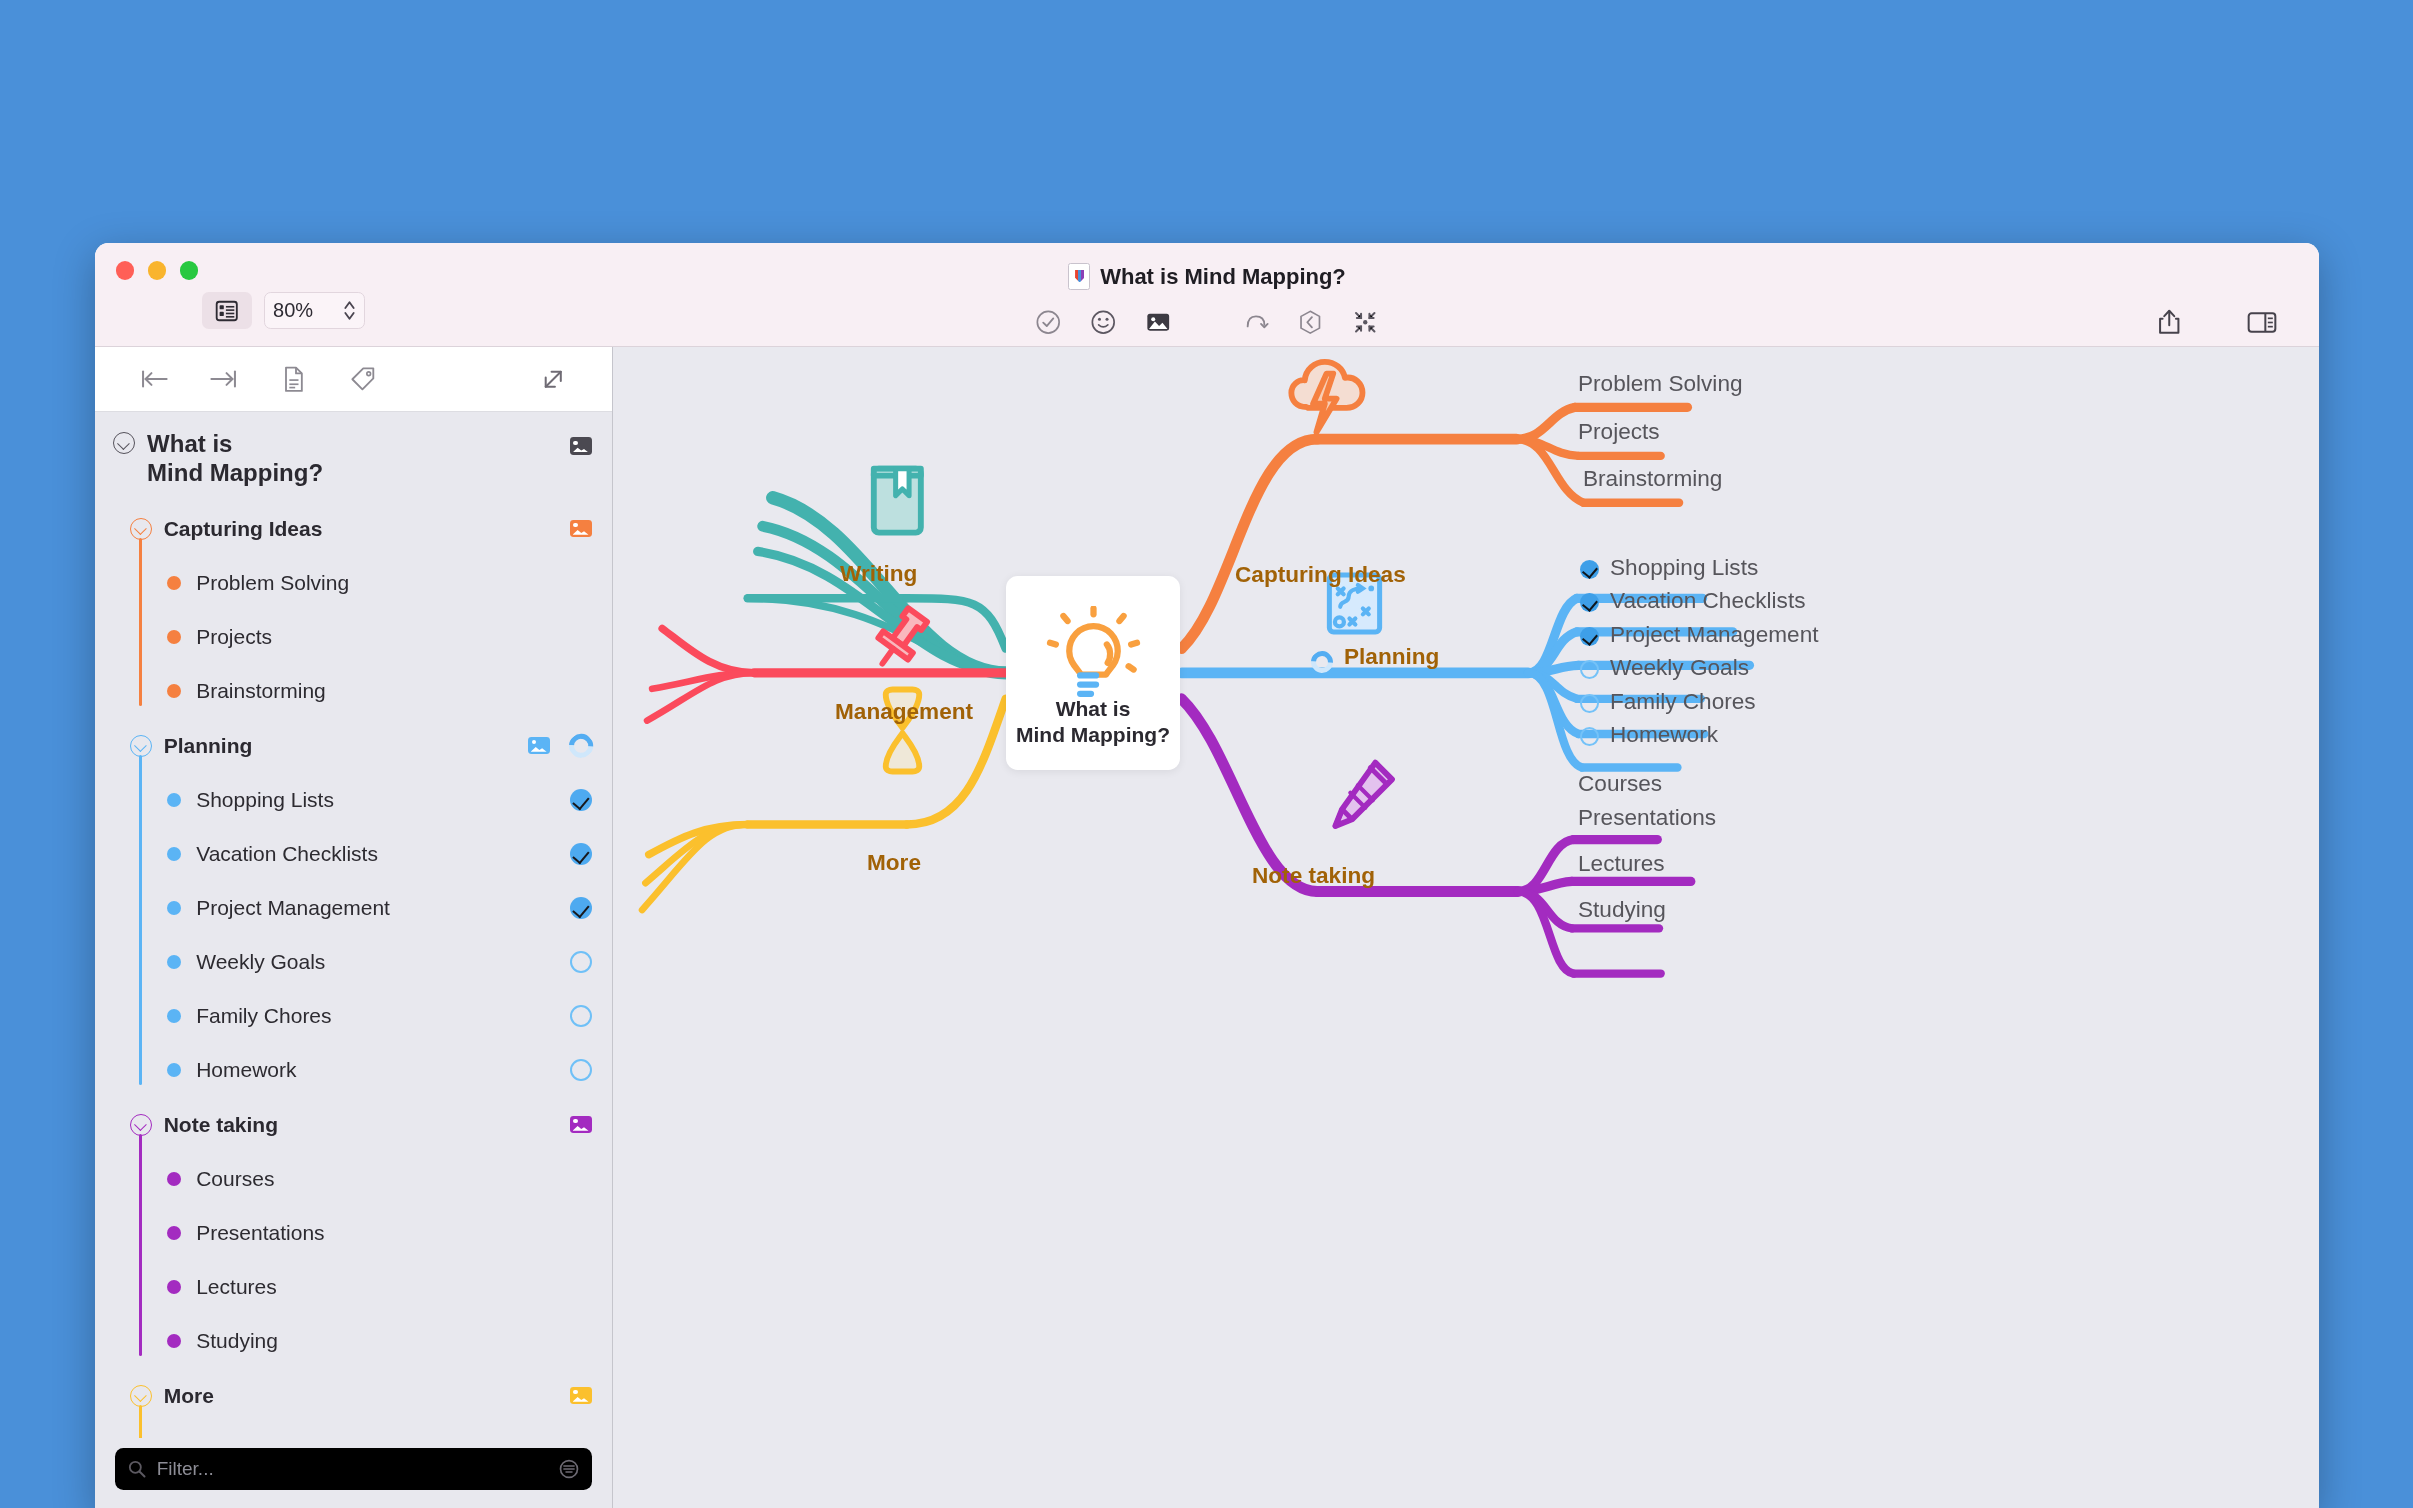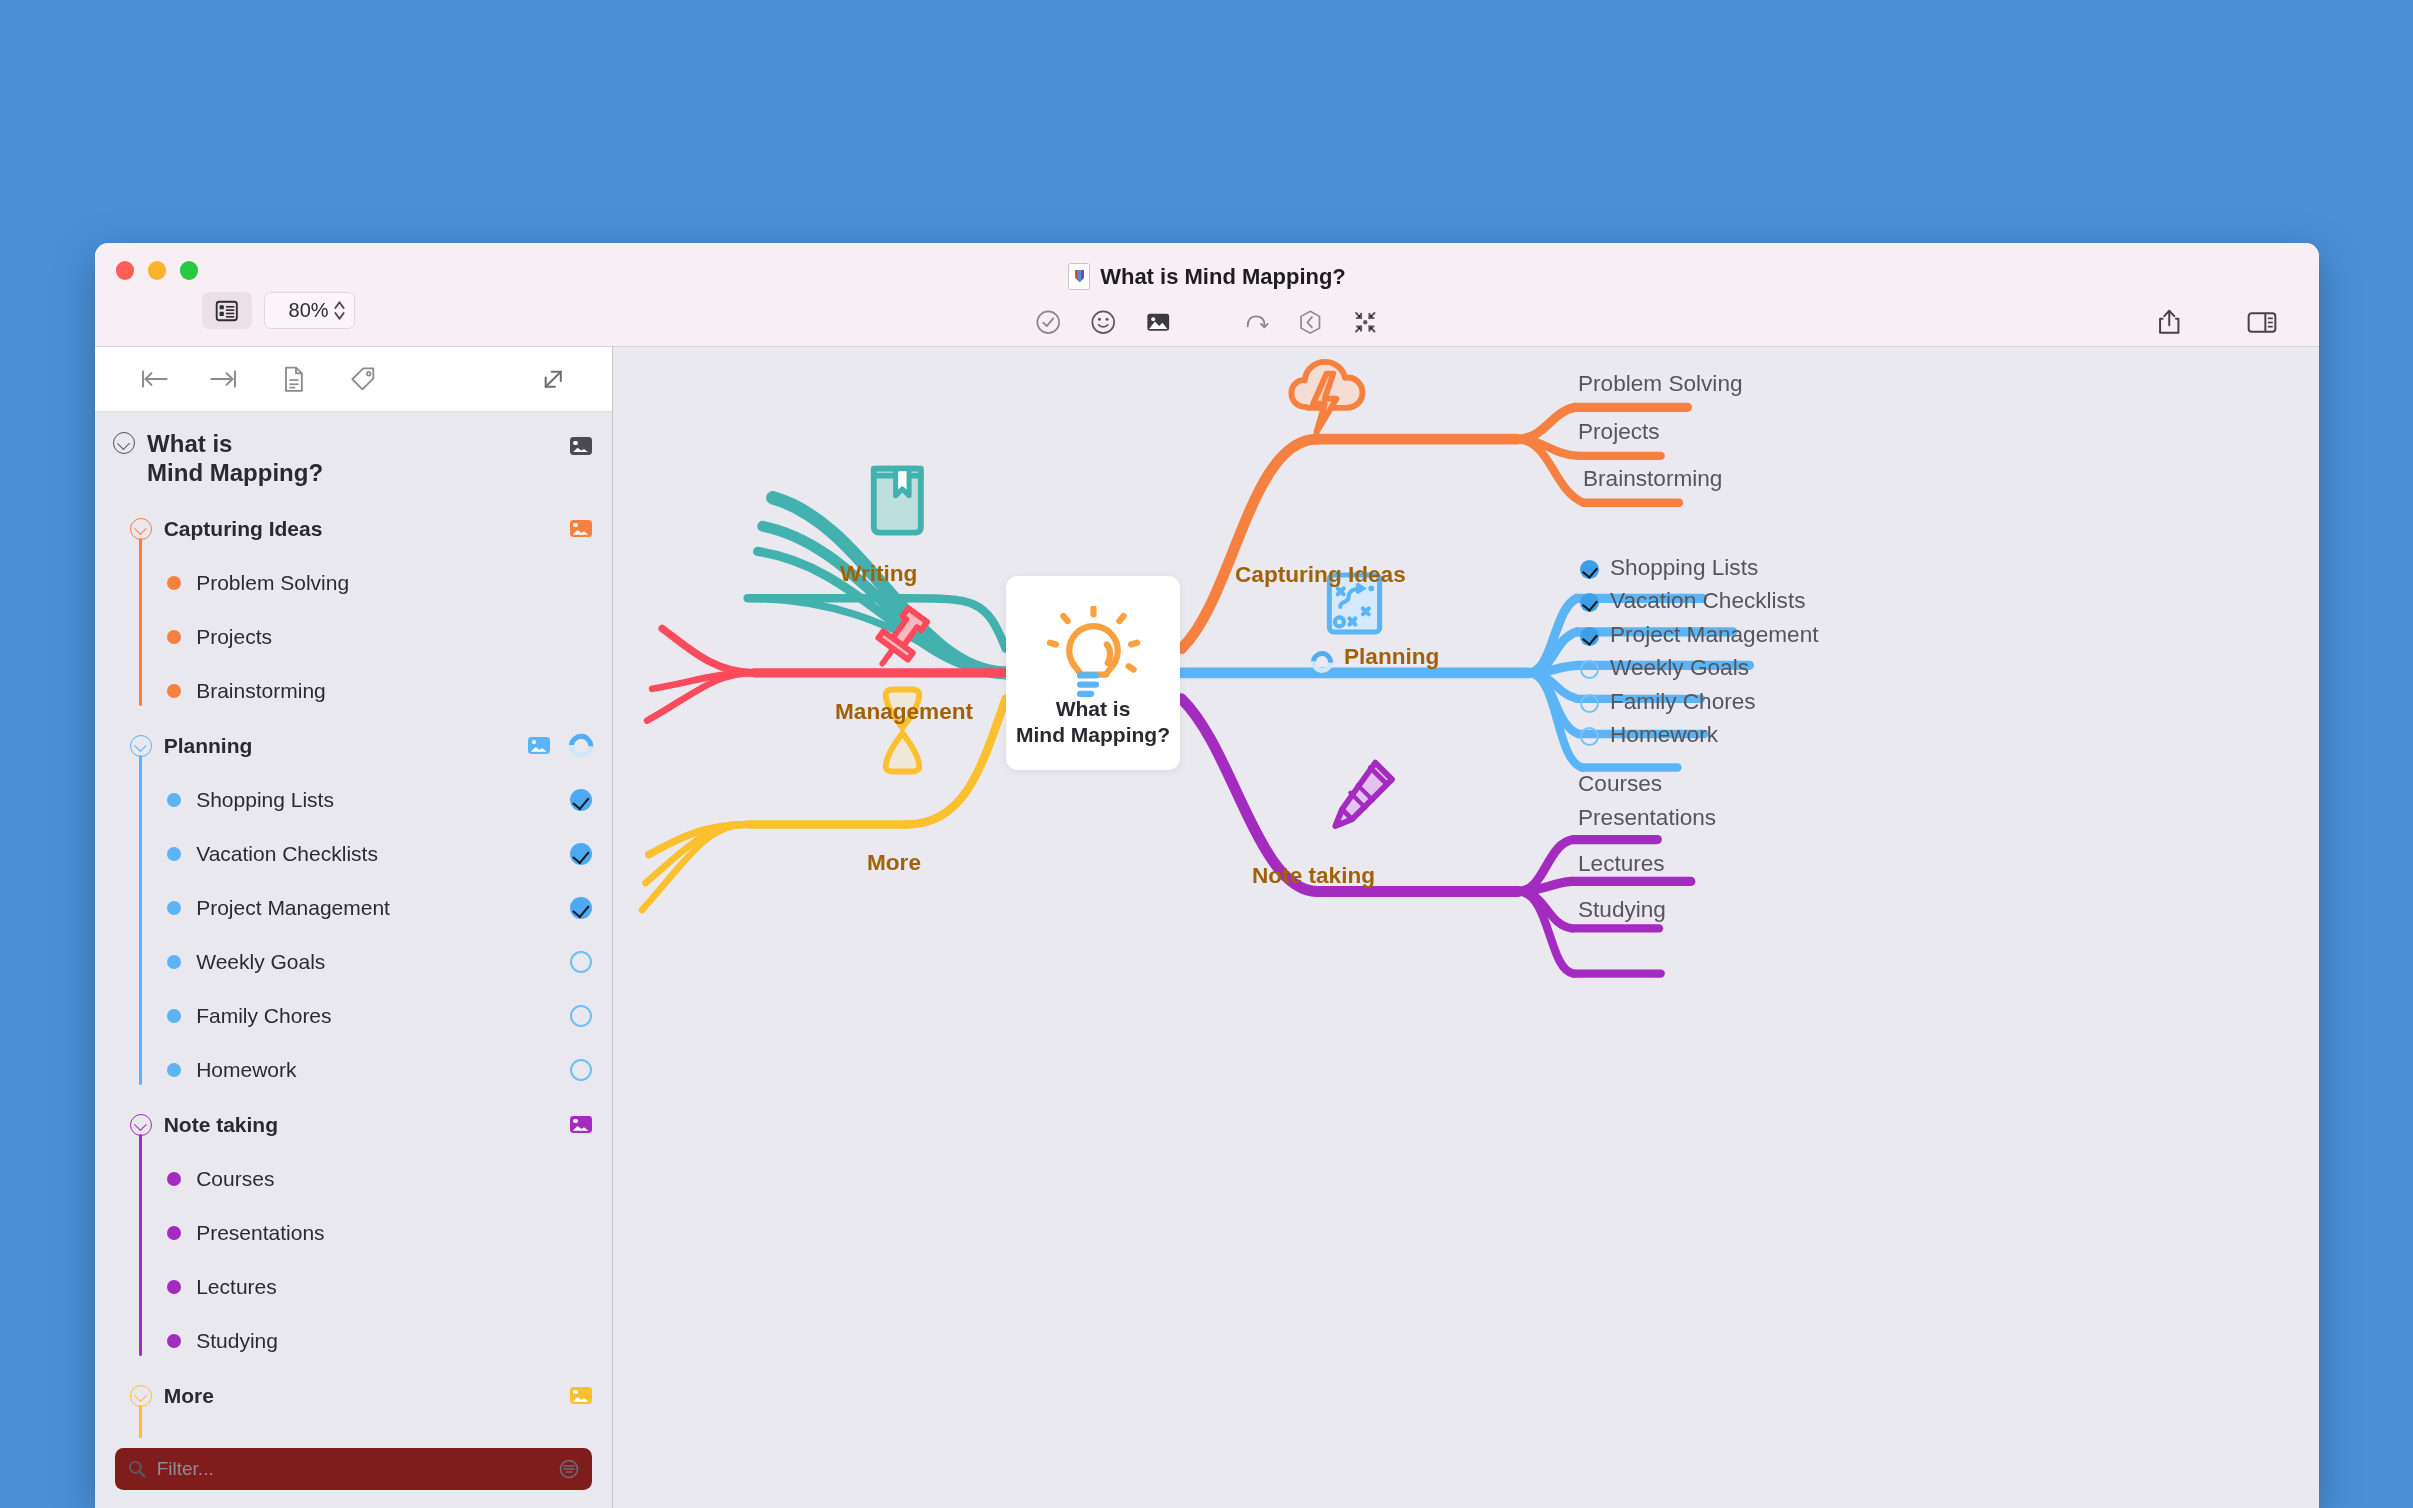--- a/index.html
+++ b/index.html
@@ -61,28 +61,27 @@
     left: 107px; top: 49px;
     display: flex; align-items: center; gap: 11.7px;
   }
   #sidebar-toggle {
     width: 50px; height: 37px;
     border-radius: 6.7px;
     background: #ece0e7;
     display: flex; align-items: center; justify-content: center;
   }
   #zoom-stepper {
-    width: 91px; height: 37px;
+    width: 101px; height: 37px;
     border-radius: 6.7px;
     border: 0.8px solid #e2d6de;
     background: #fbf4f8;
     display: flex; align-items: center;
     padding: 0 6.7px 0 8.4px;
     gap: 3.4px;
-    text-align: right;
   }
   #zoom-value {
     font-size: 20px; color: #2e2b33;
     flex: 1;
   }
   #zoom-arrows {
     display: flex; flex-direction: column;
     align-items: center; justify-content: center;
     line-height: 0.62;
     font-size: 15px; color: #4a4550;
@@ -288,21 +287,21 @@
 
   #filter-bar {
     height: 70px;
     padding: 0 20px 18.4px 20px;
     flex-shrink: 0;
     display: flex; align-items: flex-end;
   }
   #filter-box {
     width: 100%; height: 42px;
     border-radius: 8.4px;
-    background: #7f1d1d;
+    background: #000000;
     display: flex; align-items: center;
     padding: 0 11.7px;
     gap: 10px;
   }
   #filter-placeholder {
     flex: 1;
     font-size: 19px;
     color: #8d8d96;
   }
 

